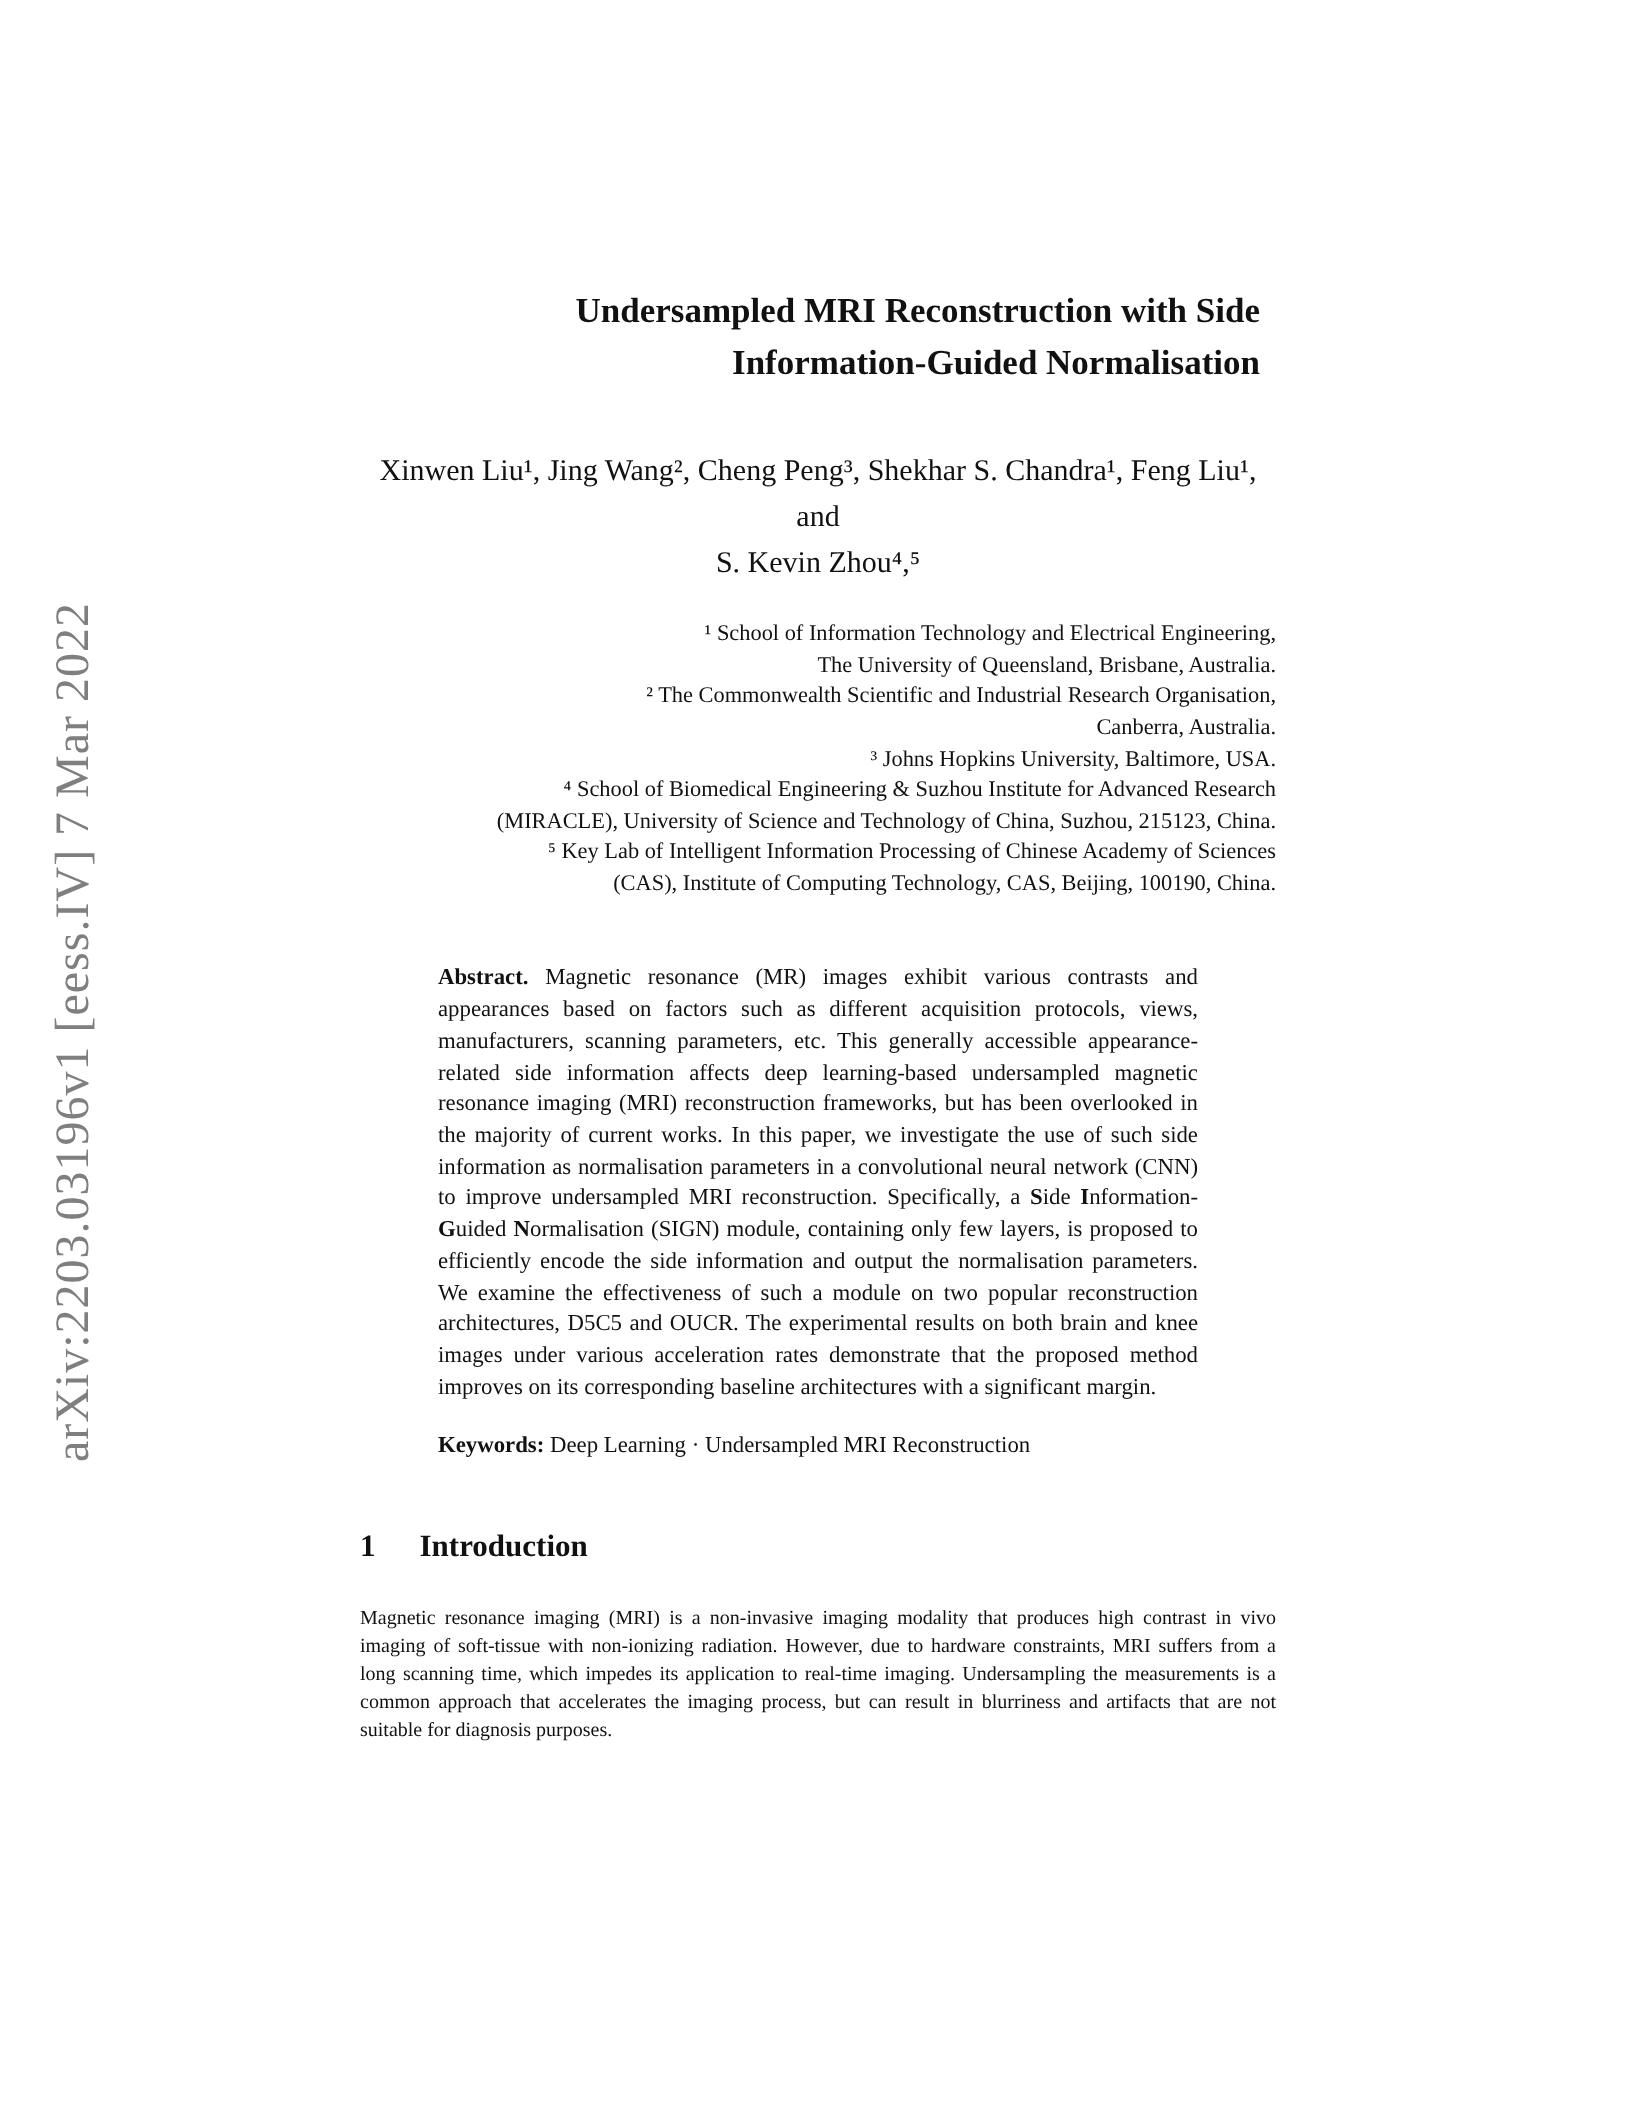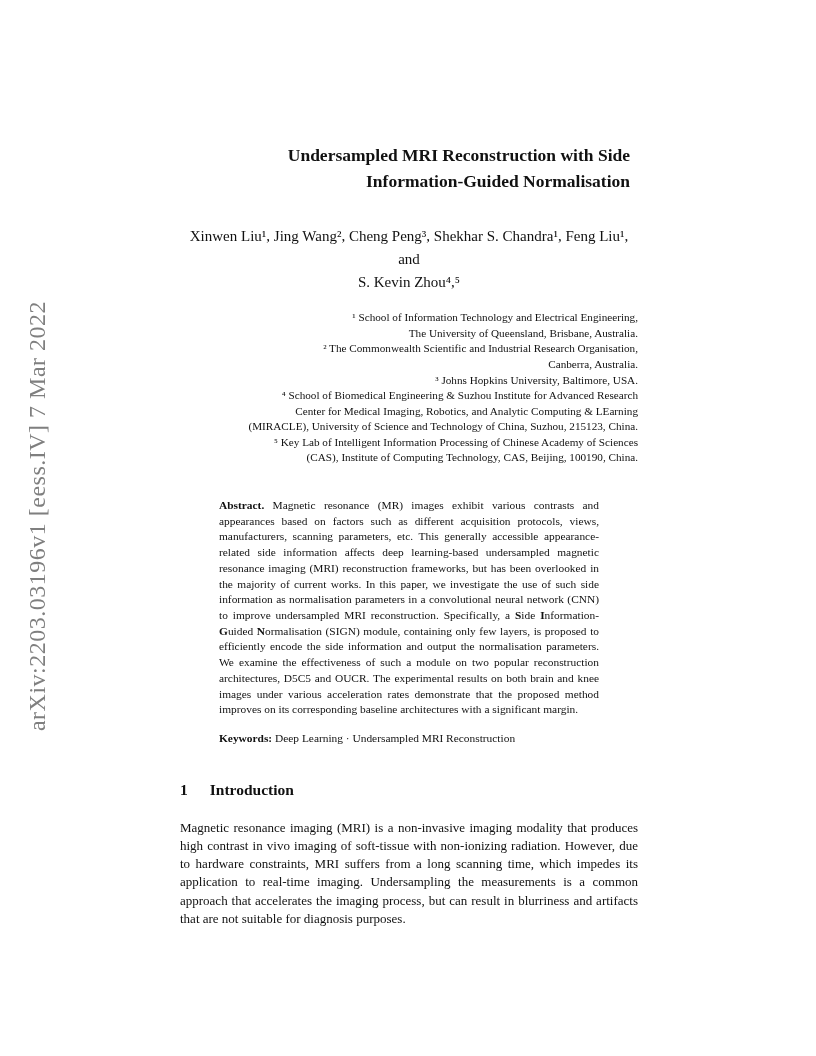--- a/index.html
+++ b/index.html
@@ -66,21 +66,21 @@
   }
   .b{font-weight:bold;}
   .section-heading{
     margin-top:34px;
     font-size:15.5px;
     font-weight:bold;
   }
   .section-number{margin-right:22px;}
   .body-text{
     margin:20px 0 0 0;
-    font-size:13px;
+    font-size:10px;
     line-height:1.4;
     text-align:justify;
   }
 </style>
 </head>
 <body>
 
 <div class="page">
 
   <div class="arxiv-watermark">arXiv:2203.03196v1  [eess.IV]  7 Mar 2022</div>
@@ -94,21 +94,20 @@
       <div>S. Kevin Zhou⁴,⁵</div>
     </div>
 
     <div class="affiliations">
       <div class="affil-line">¹  School of Information Technology and Electrical Engineering,</div>
       <div class="affil-line">The University of Queensland, Brisbane, Australia.</div>
       <div class="affil-line">²  The Commonwealth Scientific and Industrial Research Organisation,</div>
       <div class="affil-line">Canberra, Australia.</div>
       <div class="affil-line">³  Johns Hopkins University, Baltimore, USA.</div>
       <div class="affil-line">⁴  School of Biomedical Engineering &amp; Suzhou Institute for Advanced Research</div>
-      <div class="affil-line">Center for Medical Imaging, Robotics, and Analytic Computing &amp; LEarning</div>
       <div class="affil-line">(MIRACLE), University of Science and Technology of China, Suzhou, 215123, China.</div>
       <div class="affil-line">⁵  Key Lab of Intelligent Information Processing of Chinese Academy of Sciences</div>
       <div class="affil-line">(CAS), Institute of Computing Technology, CAS, Beijing, 100190, China.</div>
     </div>
 
     <p class="abstract">
       <span class="b">Abstract.</span><span> Magnetic resonance (MR) images exhibit various contrasts and appearances based on factors such as different acquisition protocols, views, manufacturers, scanning parameters, etc. This generally accessible appearance-related side information affects deep learning-based undersampled magnetic resonance imaging (MRI) reconstruction frameworks, but has been overlooked in the majority of current works. In this paper, we investigate the use of such side information as normalisation parameters in a convolutional neural network (CNN) to improve undersampled MRI reconstruction. Specifically, a </span><span class="b">S</span><span>ide </span><span class="b">I</span><span>nformation-</span><span class="b">G</span><span>uided </span><span class="b">N</span><span>ormalisation (SIGN) module, containing only few layers, is proposed to efficiently encode the side information and output the normalisation parameters. We examine the effectiveness of such a module on two popular reconstruction architectures, D5C5 and OUCR. The experimental results on both brain and knee images under various acceleration rates demonstrate that the proposed method improves on its corresponding baseline architectures with a significant margin.</span>
     </p>
 
     <p class="keywords">

